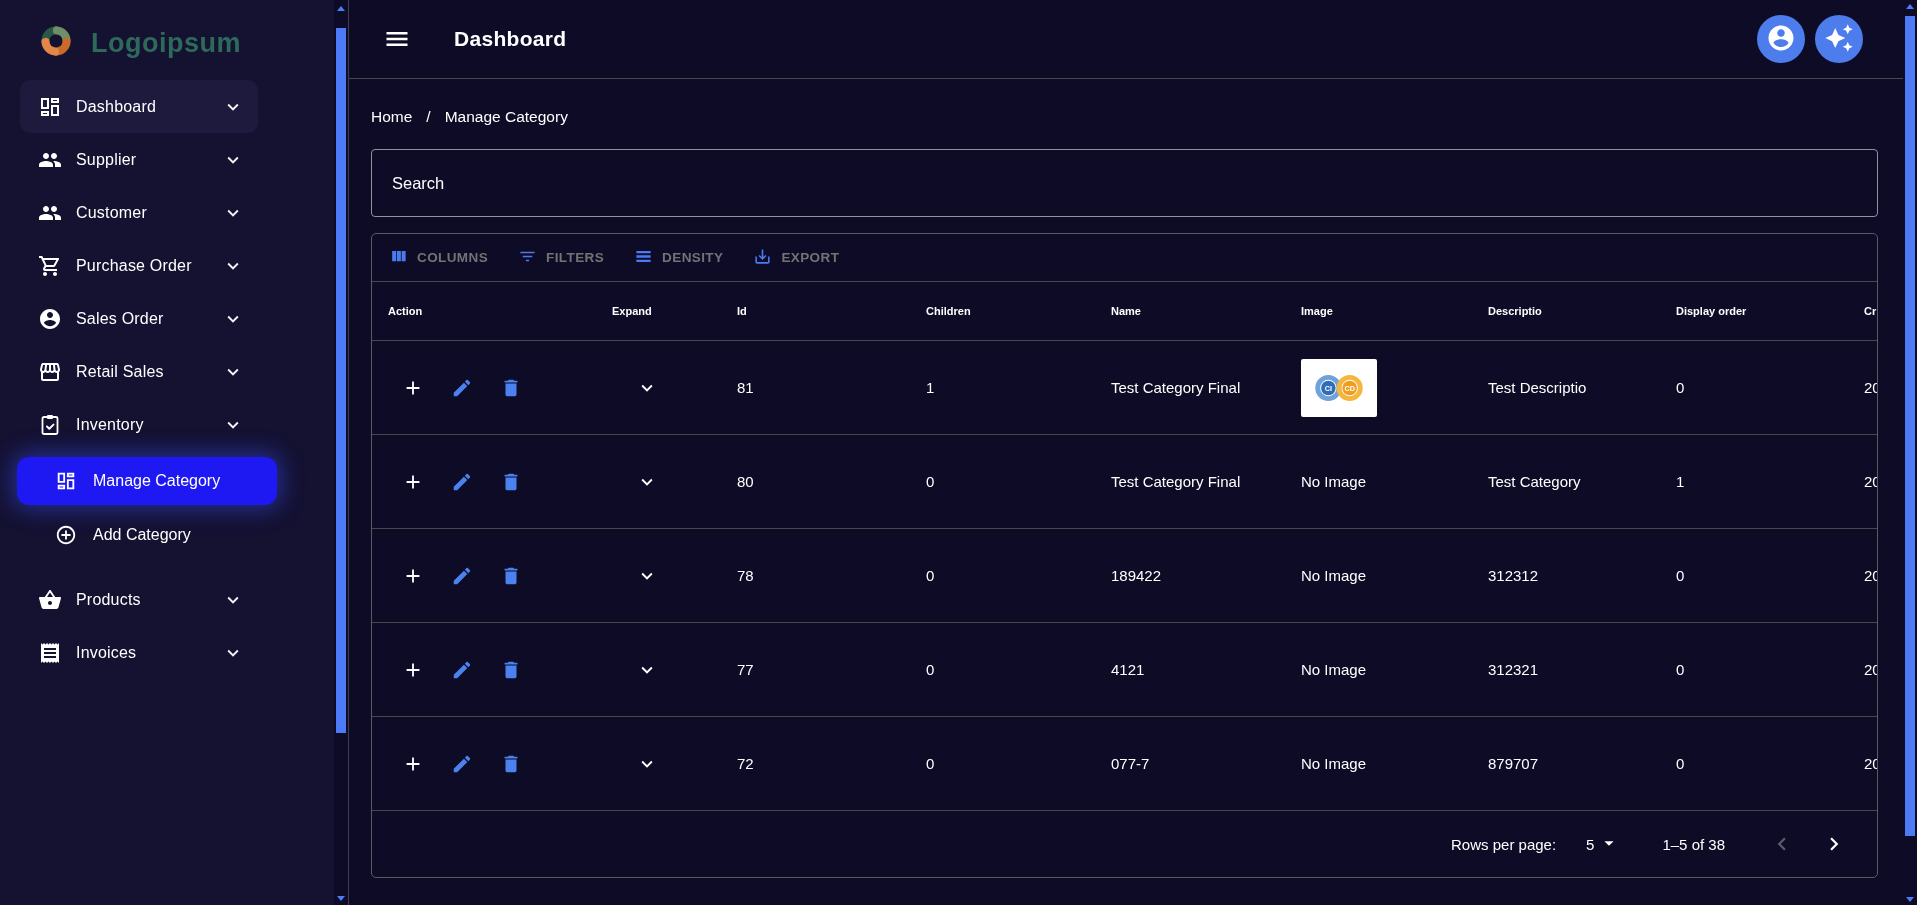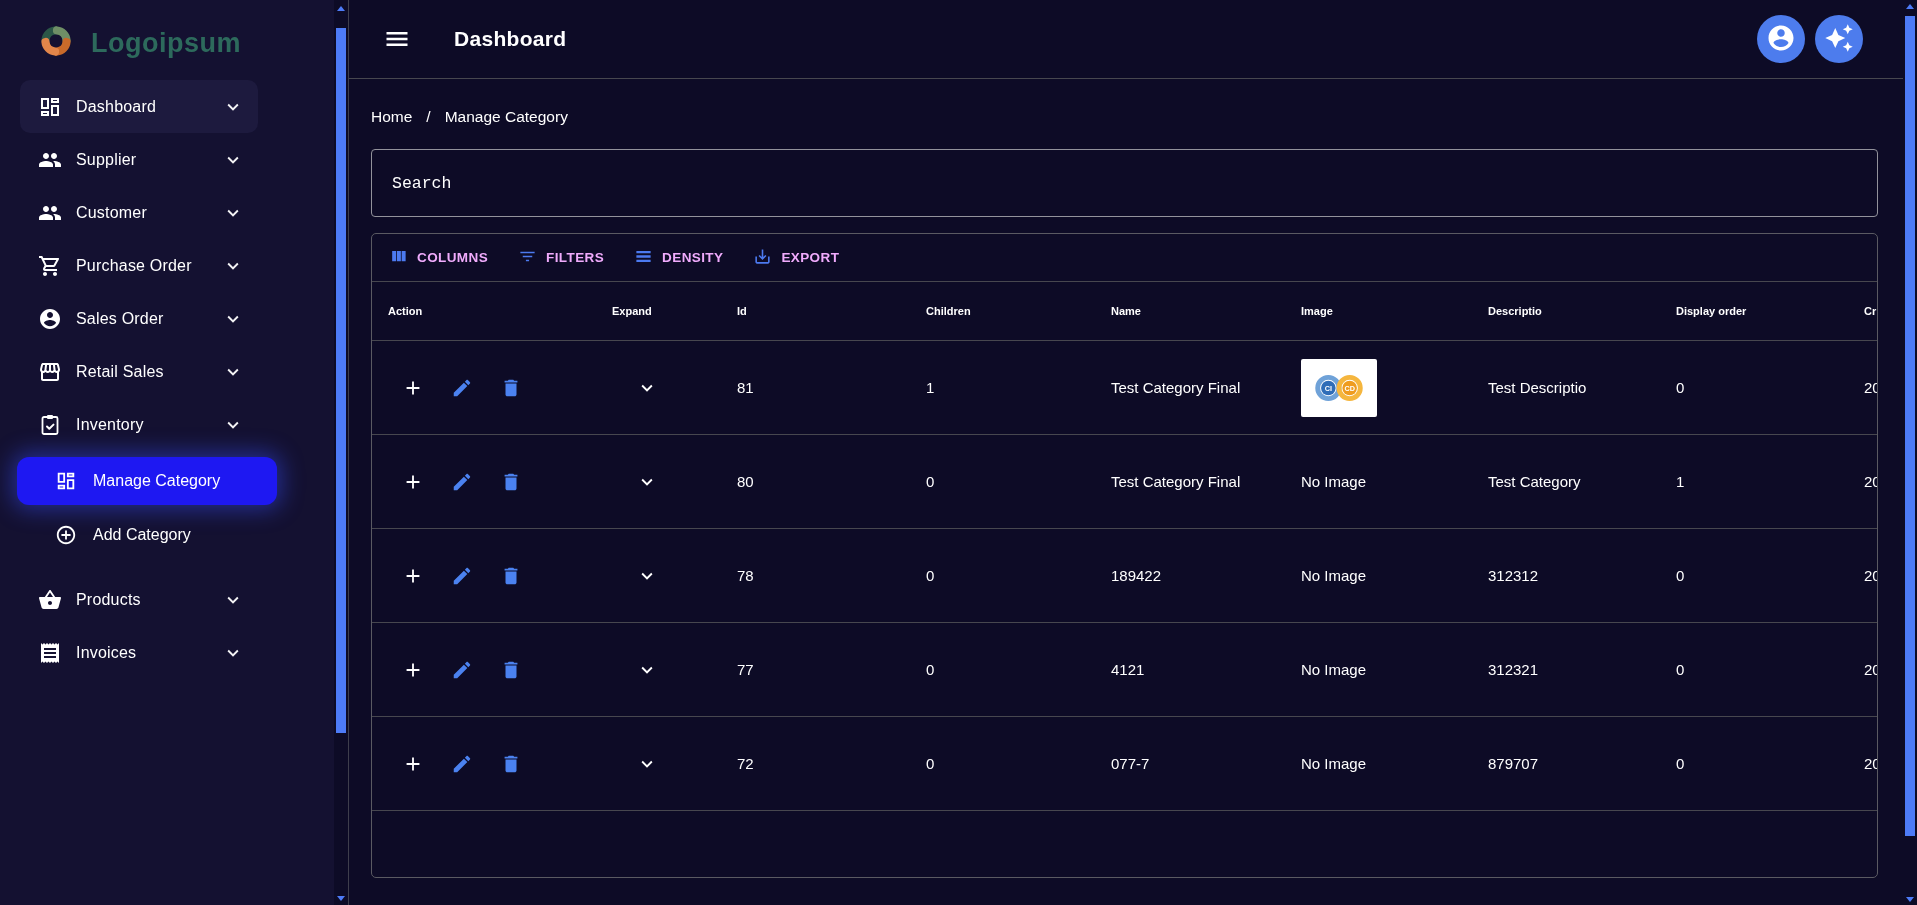--- a/index.html
+++ b/index.html
@@ -36,27 +36,27 @@
   .burger { width:28px; height:28px; cursor:pointer; }
   .page-title { margin-left:43px; font-size:21px; font-weight:bold; letter-spacing:.3px; }
   .top-actions { margin-left:auto; display:flex; gap:10px; }
   .circle-btn { width:48px; height:48px; border-radius:50%; background:#4d7ced; display:flex; align-items:center; justify-content:center; cursor:pointer; border:none; }
   .circle-btn svg { width:30px; height:30px; }
 
   .content { padding:0 25px 9px 22px; }
   .breadcrumb { margin-top:29px; display:flex; align-items:center; gap:14px; font-size:15.5px; }
   .crumb { cursor:pointer; }
   .search-box { margin-top:23px; height:68px; border:1px solid #92929b; border-radius:4px; display:flex; align-items:center; padding:0 4px; }
-  .search-box input { background:transparent; border:none; outline:none; color:#fff; font-size:16.5px; font-family:Liberation Mono, monospace; width:100%; padding:0 16px; }
+  .search-box input { background:transparent; border:none; outline:none; color:#fff; font-size:16.5px; font-family:Liberation Sans, sans-serif; width:100%; padding:0 16px; }
   .search-box input::placeholder { color:#fff; opacity:1; }
 
   
   .table-card { margin-top:16px; border:1px solid #5a5a62; border-radius:5px; height:645px; overflow:hidden; display:flex; flex-direction:column; }
   .toolbar { height:48px; flex-shrink:0; display:flex; align-items:center; gap:30px; padding:0 17px; border-bottom:1px solid #47474f; }
-  .tb-btn { display:flex; align-items:center; gap:9px; background:none; border:none; color:#f0abfc; font-family:"Liberation Sans",sans-serif; font-size:13.5px; font-weight:bold; letter-spacing:.4px; cursor:pointer; }
+  .tb-btn { display:flex; align-items:center; gap:9px; background:none; border:none; color:#737373; font-family:"Liberation Sans",sans-serif; font-size:13.5px; font-weight:bold; letter-spacing:.4px; cursor:pointer; }
   .tb-btn svg { width:19px; height:19px; fill:#4c7af0; }
 
   .grid-row { display:grid; grid-template-columns:224px 125px 189px 185px 190px 187px 188px 188px 1fr; align-items:center; }
   .grid-row > div { padding-left:16px; white-space:nowrap; overflow:hidden; }
   .thead { height:59px; border-bottom:1px solid #47474f; font-size:11px; font-weight:bold; }
   .thead > div { cursor:pointer; }
   .trow { height:94px; border-bottom:1px solid #47474f; font-size:15px; }
   .cell-action { display:flex; align-items:center; gap:27px; padding-left:30px !important; }
   .icon-btn { background:none; border:none; cursor:pointer; width:22px; height:22px; padding:0; display:flex; align-items:center; }
   .icon-btn svg { width:22px; height:22px; }
@@ -456,20 +456,40 @@
           </div>
           <div>72</div>
           <div>0</div>
           <div>077-7</div>
           <div>No Image</div>
           <div>879707</div>
           <div>0</div>
           <div>20</div>
         </div>
 
+        <div class="pagination">
+          <span>Rows per page:</span>
+          <span class="rpp-select">
+            <span>5</span>
+            <span><svg viewBox="0 0 24 24" fill="#fff" width="22" height="22">
+                  <path d="M7 10l5 5 5-5z"></path>
+                </svg></span>
+          </span>
+          <span class="range">1–5 of 38</span>
+          <button class="pg-btn prev">
+              <svg viewBox="0 0 24 24" fill="#5d5d6a">
+                <path d="M15.41 7.41 14 6l-6 6 6 6 1.41-1.41L10.83 12z"></path>
+              </svg>
+            </button>
+          <button class="pg-btn next">
+              <svg viewBox="0 0 24 24" fill="#fff">
+                <path d="M10 6 8.59 7.41 13.17 12l-4.58 4.59L10 18l6-6z"></path>
+              </svg>
+            </button>
+        </div>
 
       </div>
     </div>
   </div>
 
   <div class="sb-track">
     <span class="arr up" style="top:4px"></span>
     <span class="sb-thumb" style="top:16px; height:820px;"></span>
     <span class="arr down" style="bottom:3px"></span>
   </div>

